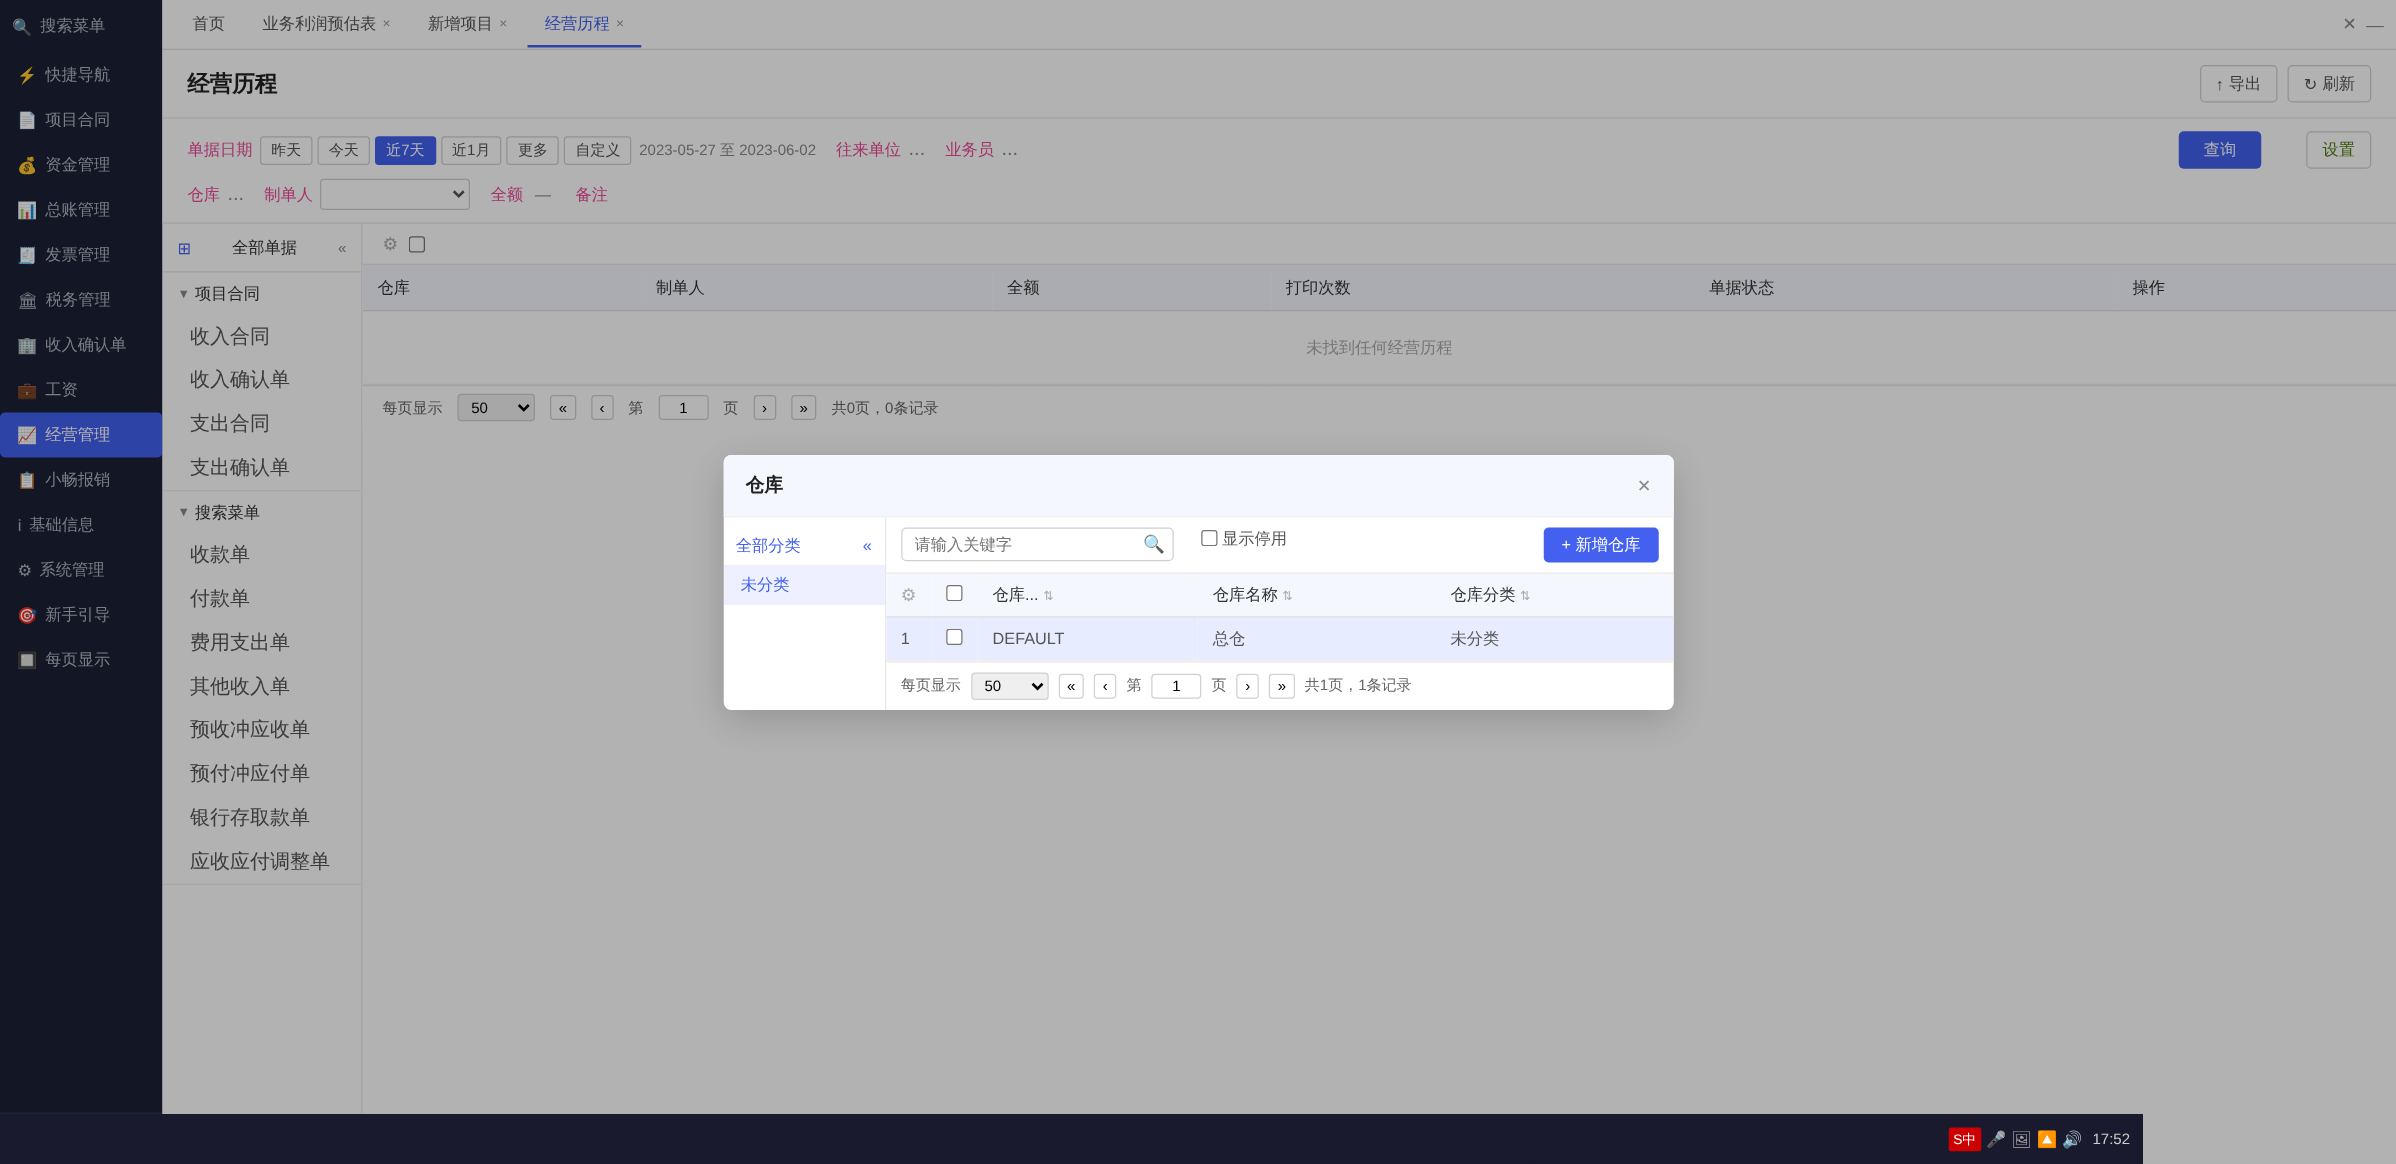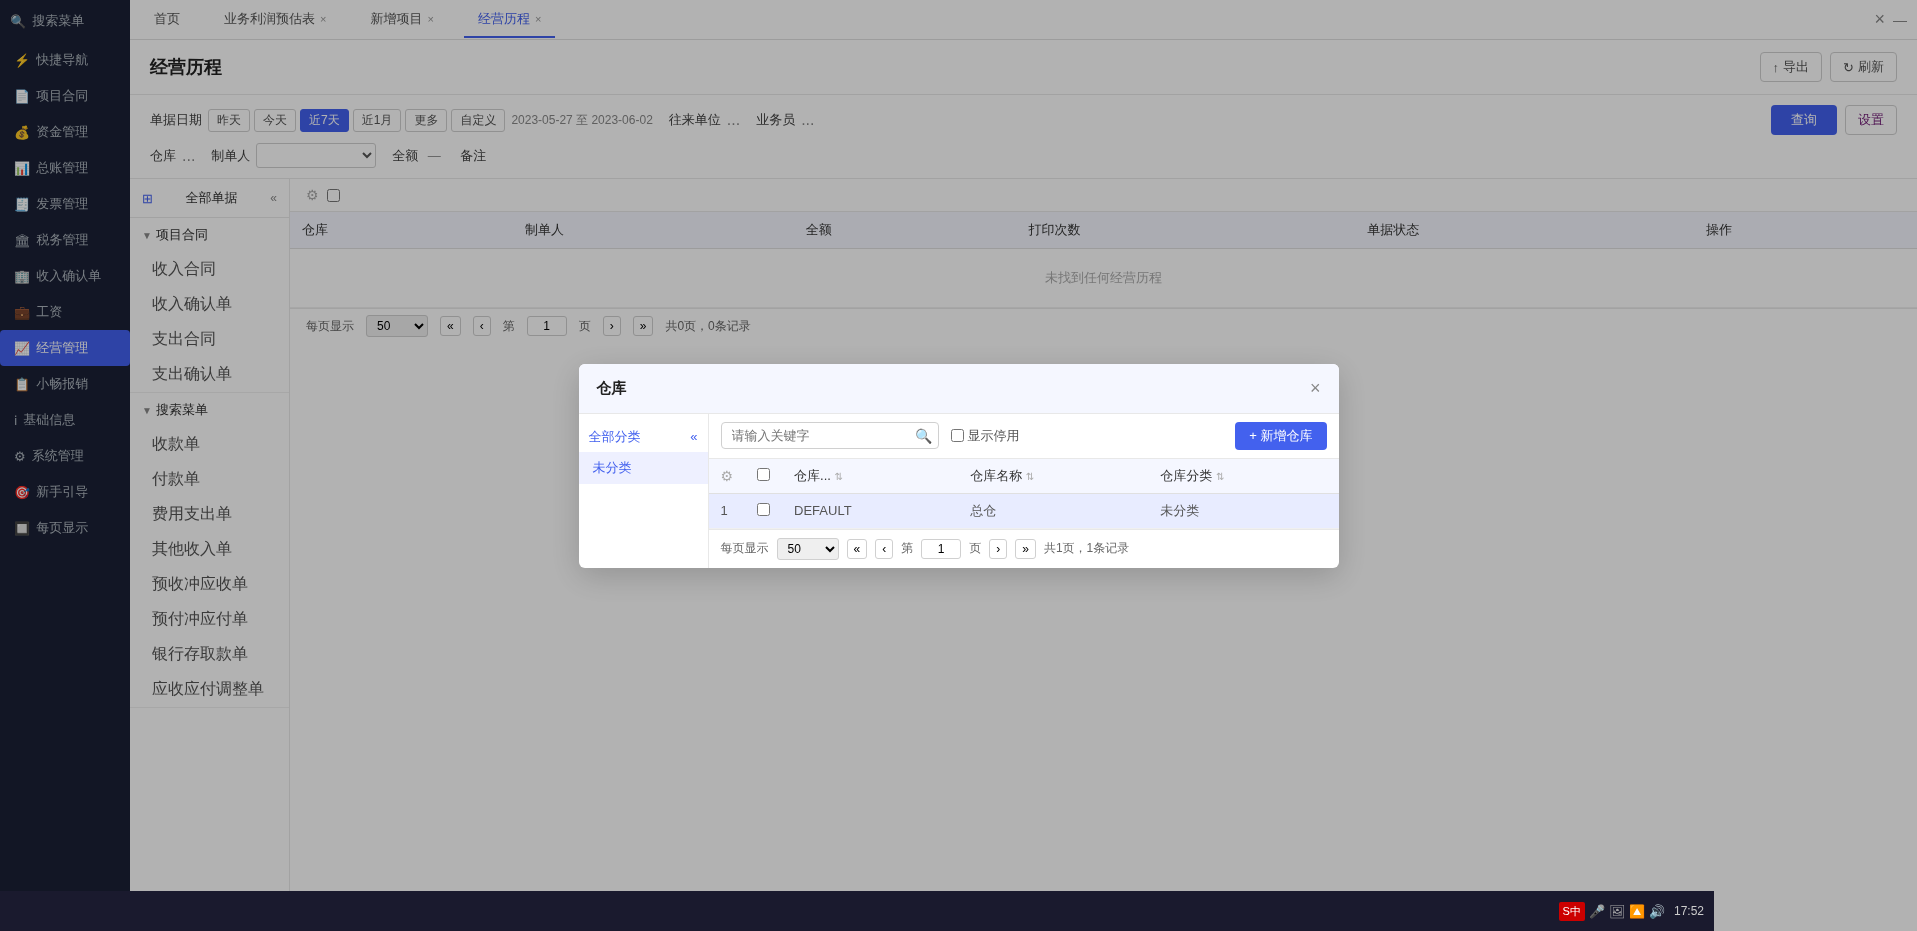--- a/index.html
+++ b/index.html
@@ -54,21 +54,21 @@
     }
 
     
     .tab-bar {
       background: #fff;
       display: flex;
       align-items: center;
       border-bottom: 1px solid #e0e0e0;
       padding: 0 10px;
       height: 40px;
-      gap: 16px;
+      gap: 2px;
     }
     .tab {
       padding: 8px 14px;
       font-size: 13px;
       color: #555;
       cursor: pointer;
       border-bottom: 2px solid transparent;
       display: flex;
       align-items: center;
       gap: 5px;
@@ -117,21 +117,21 @@
       align-items: center;
       gap: 16px;
       flex-wrap: wrap;
     }
     .filter-item {
       display: flex;
       align-items: center;
       gap: 6px;
       font-size: 13px;
     }
-    .filter-label { color: #404040; white-space: nowrap; }
+    .filter-label { color: #ec4899; white-space: nowrap; }
     .filter-date-btns { display: flex; gap: 4px; align-items: center; }
     .date-btn {
       padding: 2px 8px;
       font-size: 12px;
       border: 1px solid #d0d0d0;
       background: #fff;
       cursor: pointer;
       border-radius: 3px;
       color: #555;
     }
@@ -154,25 +154,26 @@
       background: #4361ee;
       color: #fff;
       border: none;
       border-radius: 4px;
       font-size: 13px;
       cursor: pointer;
     }
     .btn-settings {
       padding: 5px 12px;
       background: #fff;
-      color: #701a75;
+      color: #4d7c0f;
       border: 1px solid #d0d0d0;
       border-radius: 4px;
       font-size: 13px;
       cursor: pointer;
+      margin-left: 28px;
     }
 
     
     .content-area {
       display: flex;
       flex: 1;
       overflow: hidden;
     }
 
     
@@ -343,22 +344,22 @@
     .modal-sidebar-item.active { background: #eef0ff; color: #4361ee; }
     .modal-main {
       flex: 1;
       display: flex;
       flex-direction: column;
       overflow: hidden;
     }
     .modal-toolbar {
       padding: 8px 12px;
       display: flex;
-      align-items: center;
-      gap: 10px;
+      align-items: flex-start;
+      gap: 20px;
       border-bottom: 1px solid #e8e8e8;
     }
     .modal-search {
       flex: 1;
       max-width: 220px;
       padding: 5px 30px 5px 10px;
       border: 1px solid #d0d0d0;
       border-radius: 4px;
       font-size: 13px;
       outline: none;

